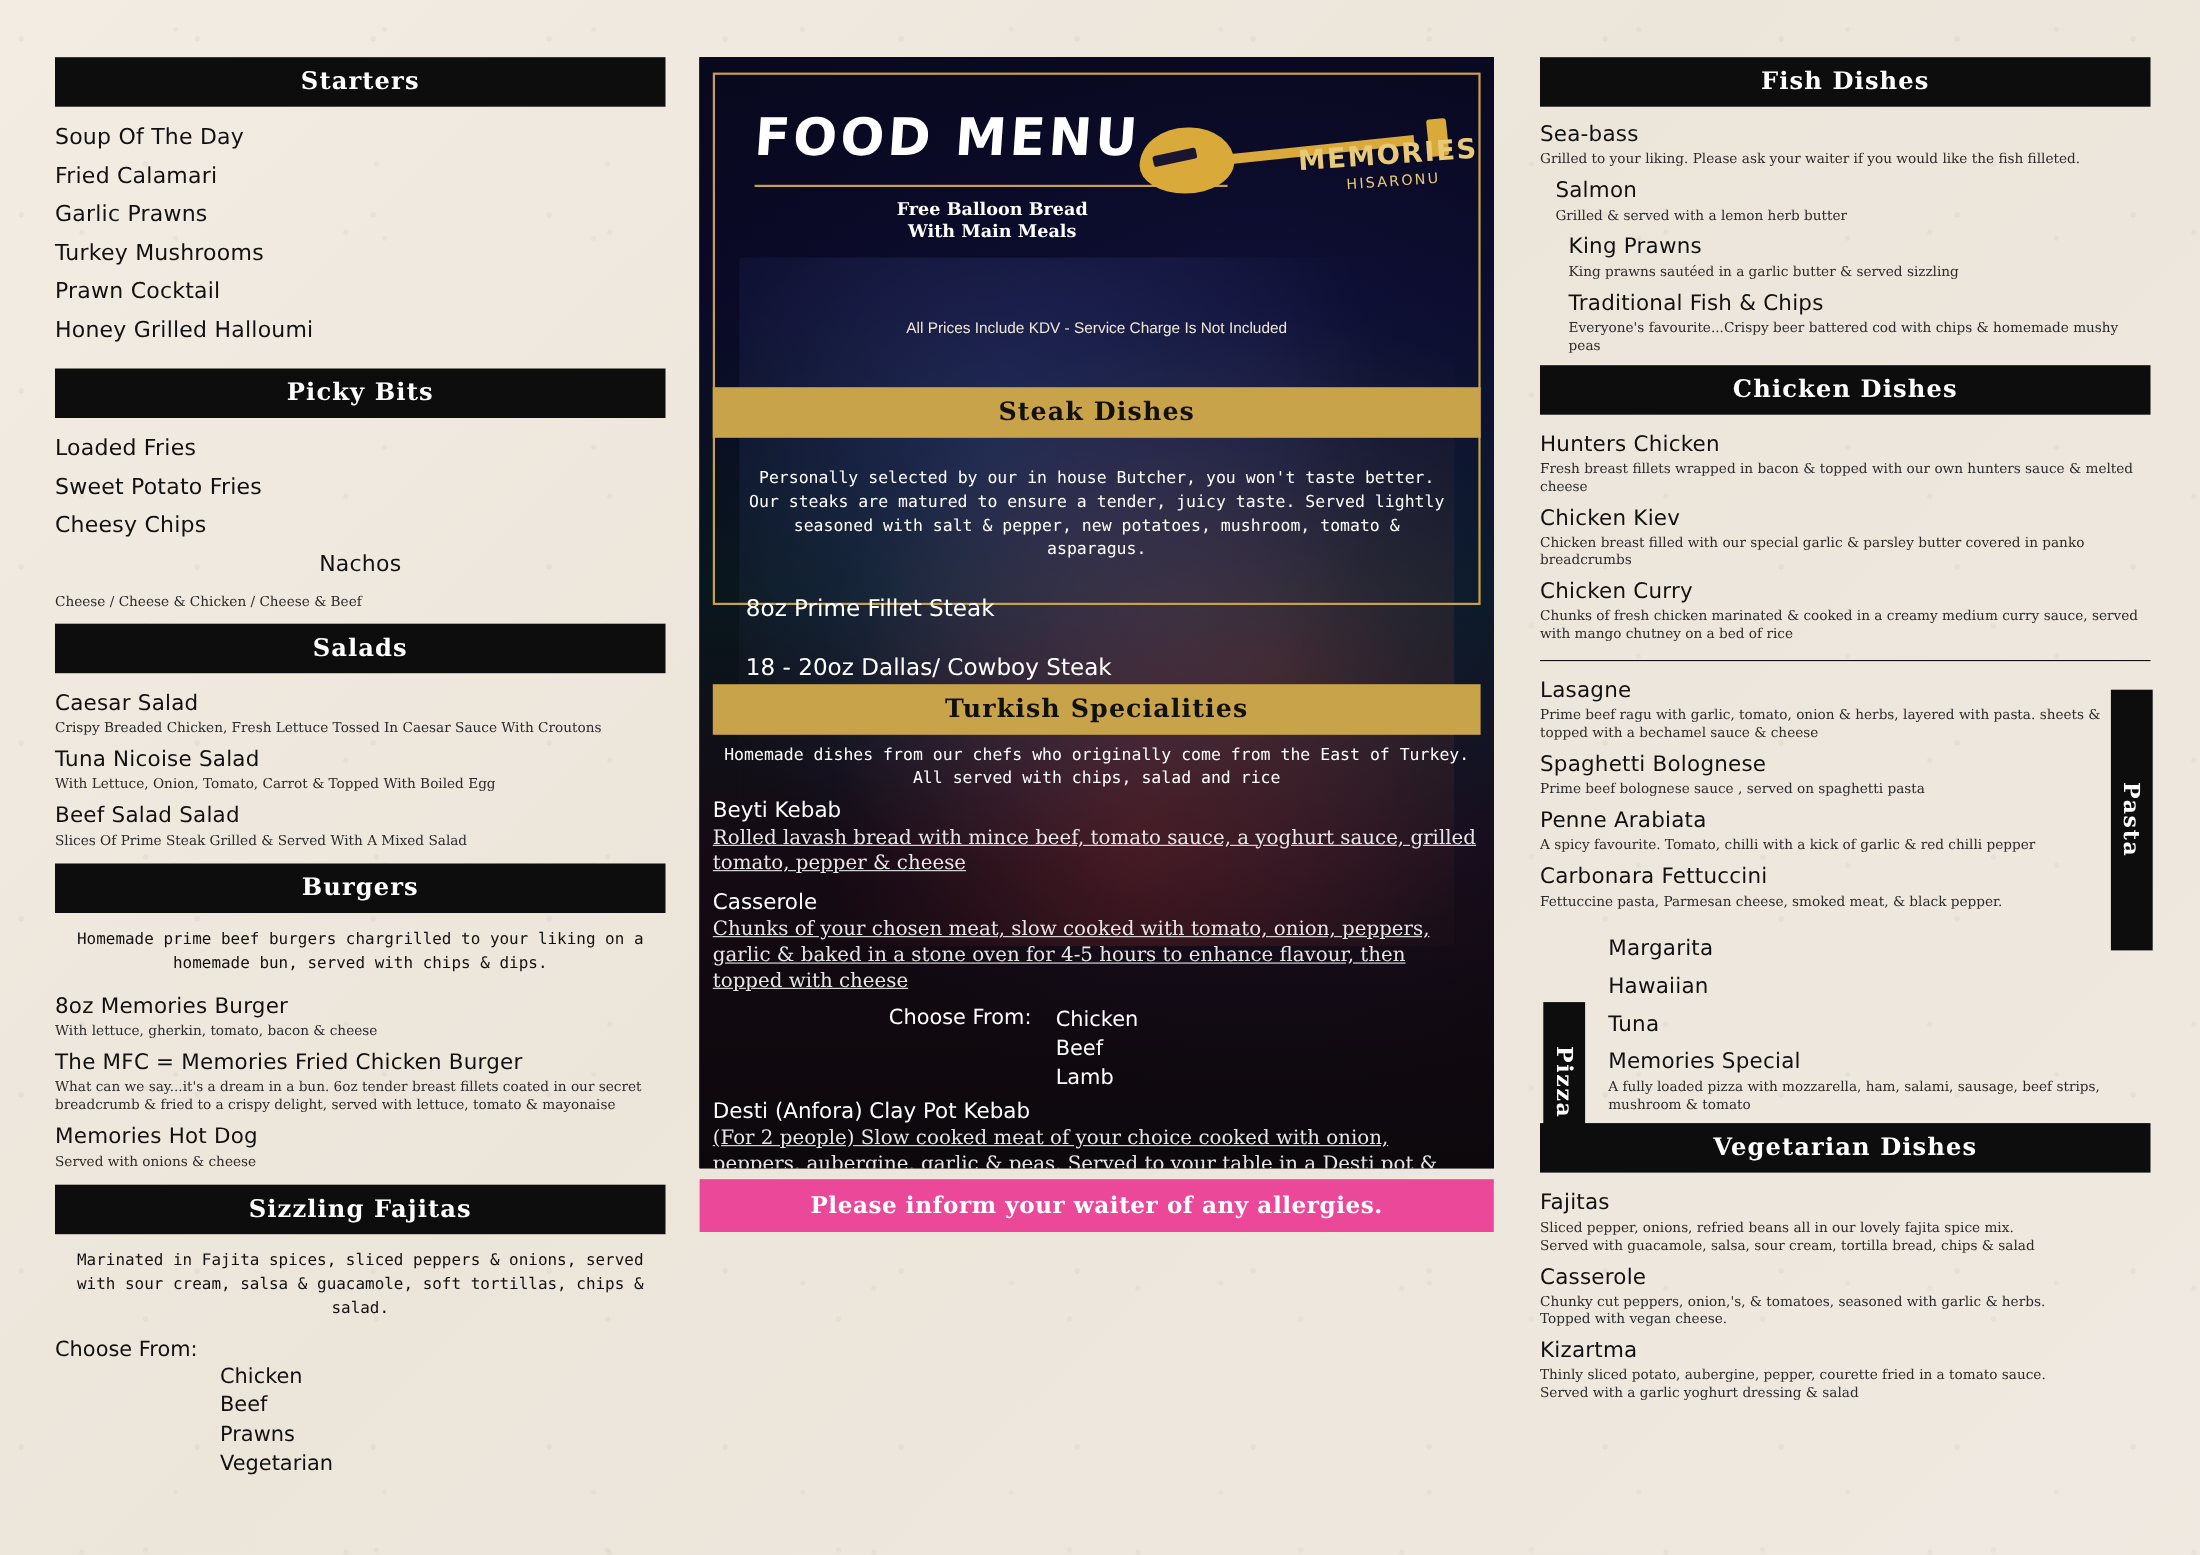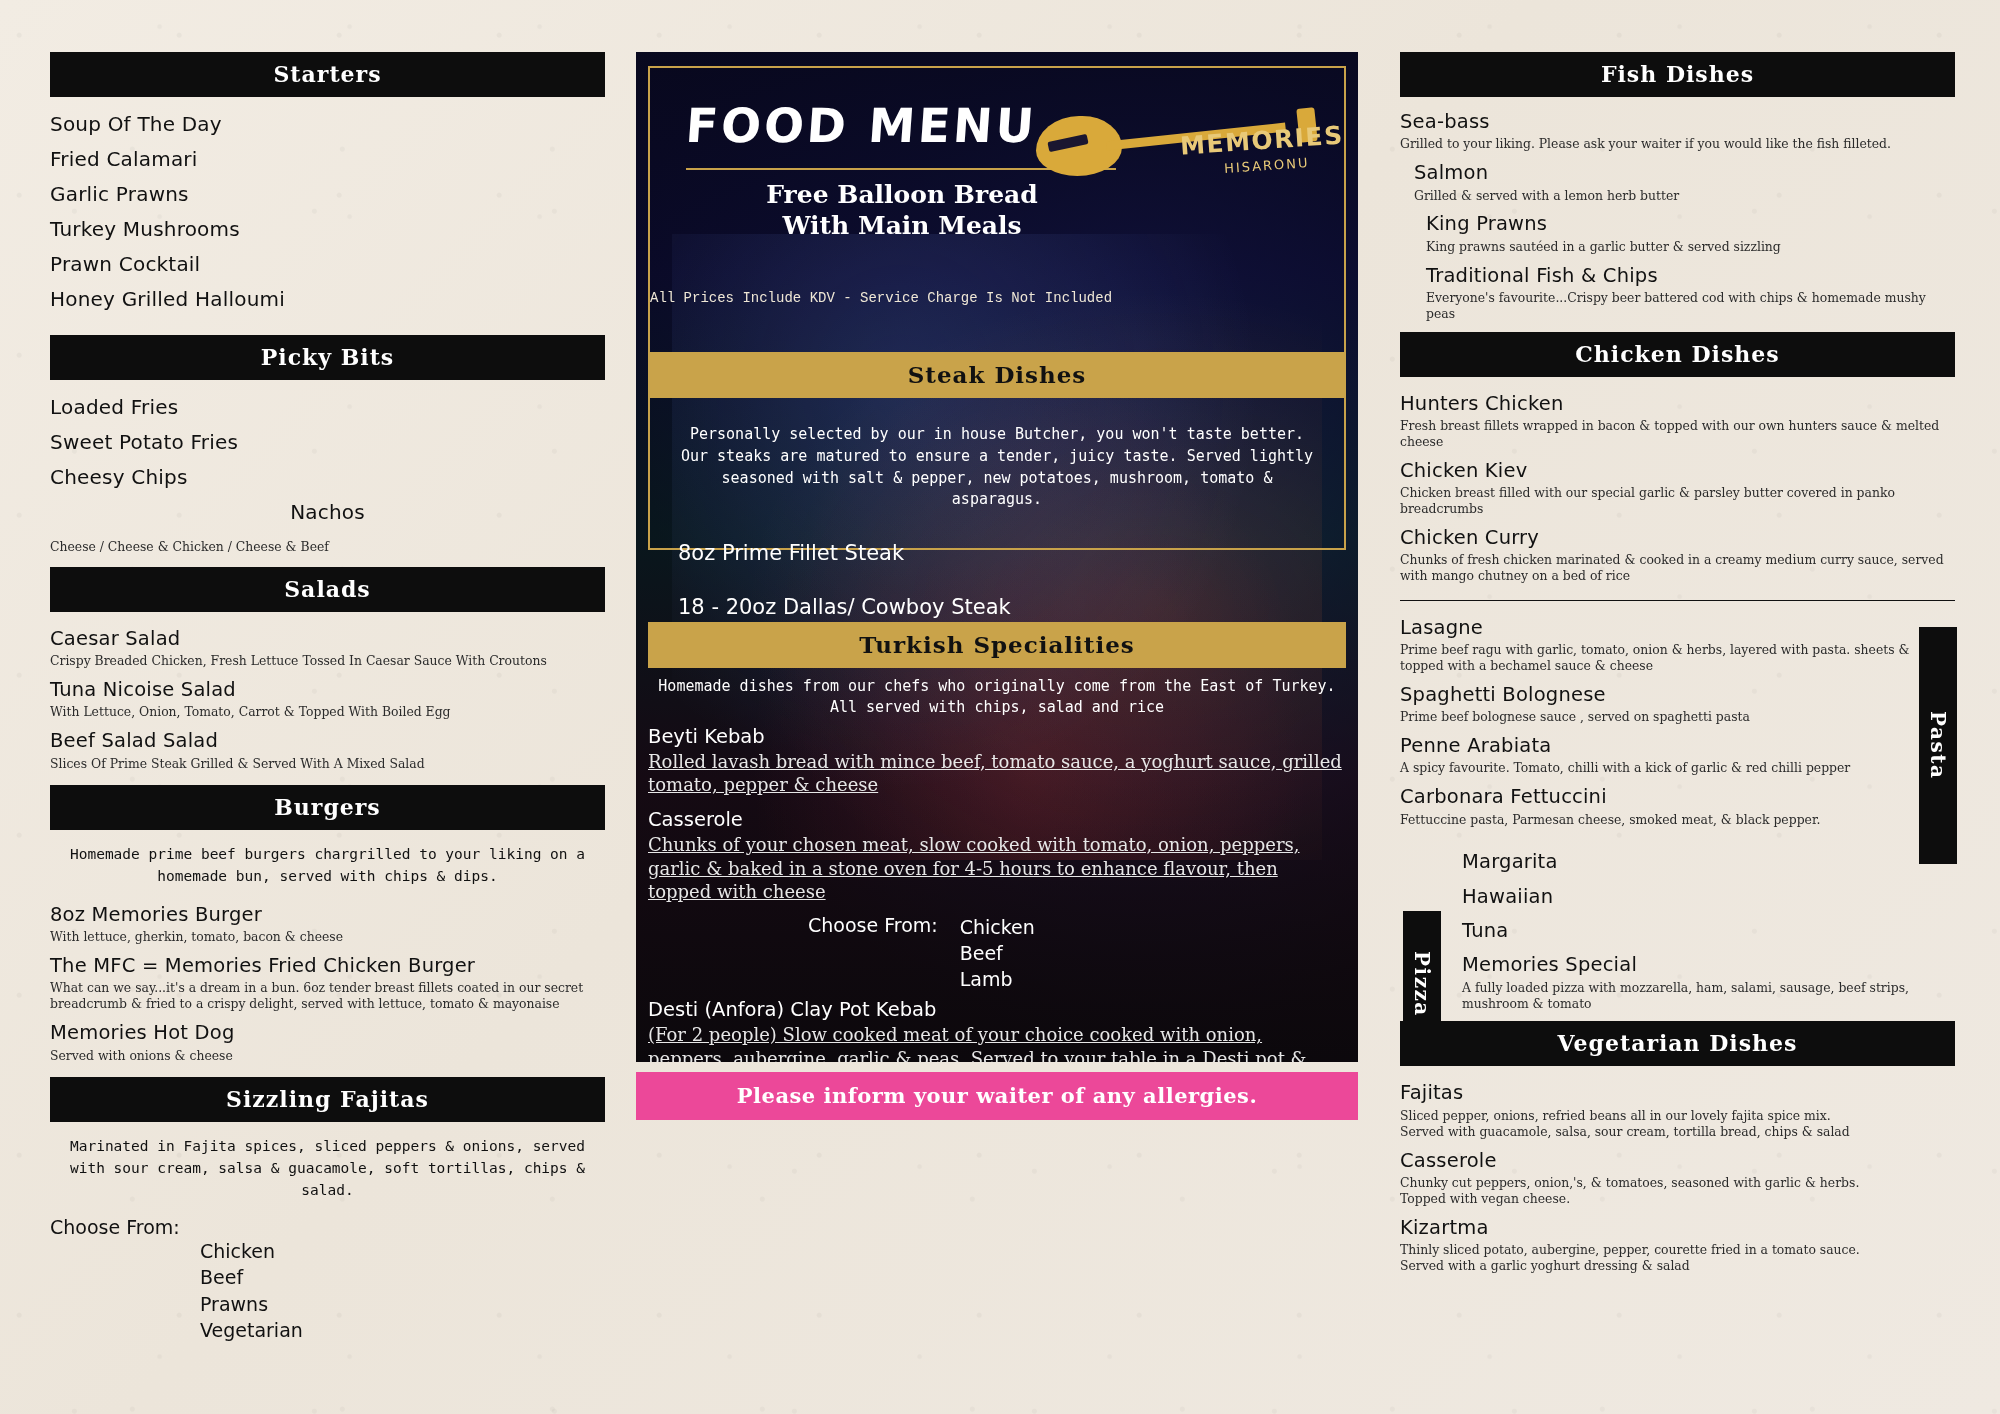--- a/index.html
+++ b/index.html
@@ -159,30 +159,31 @@
   }
   .hero-sub {
     position: absolute;
     left: 72px;
     top: 112px;
     width: 360px;
     color: #fff;
     text-align: center;
     font-family: "DejaVu Serif", serif;
     font-weight: bold;
-    font-size: 25px;
+    font-size: 16px;
     line-height: 1.22;
   }
   .hero-note {
     position: absolute;
     left: 0;
     right: 0;
     top: 222px;
+    text-align: center;
     color: #efe7d6;
-    font-family: Liberation Mono, monospace;
+    font-family: Liberation Sans, sans-serif;
     font-size: 14px;
   }
   .logo {
     position: absolute;
     right: 26px;
     top: 34px;
     width: 290px;
     height: 92px;
   }
   .logo .guitar-body {

